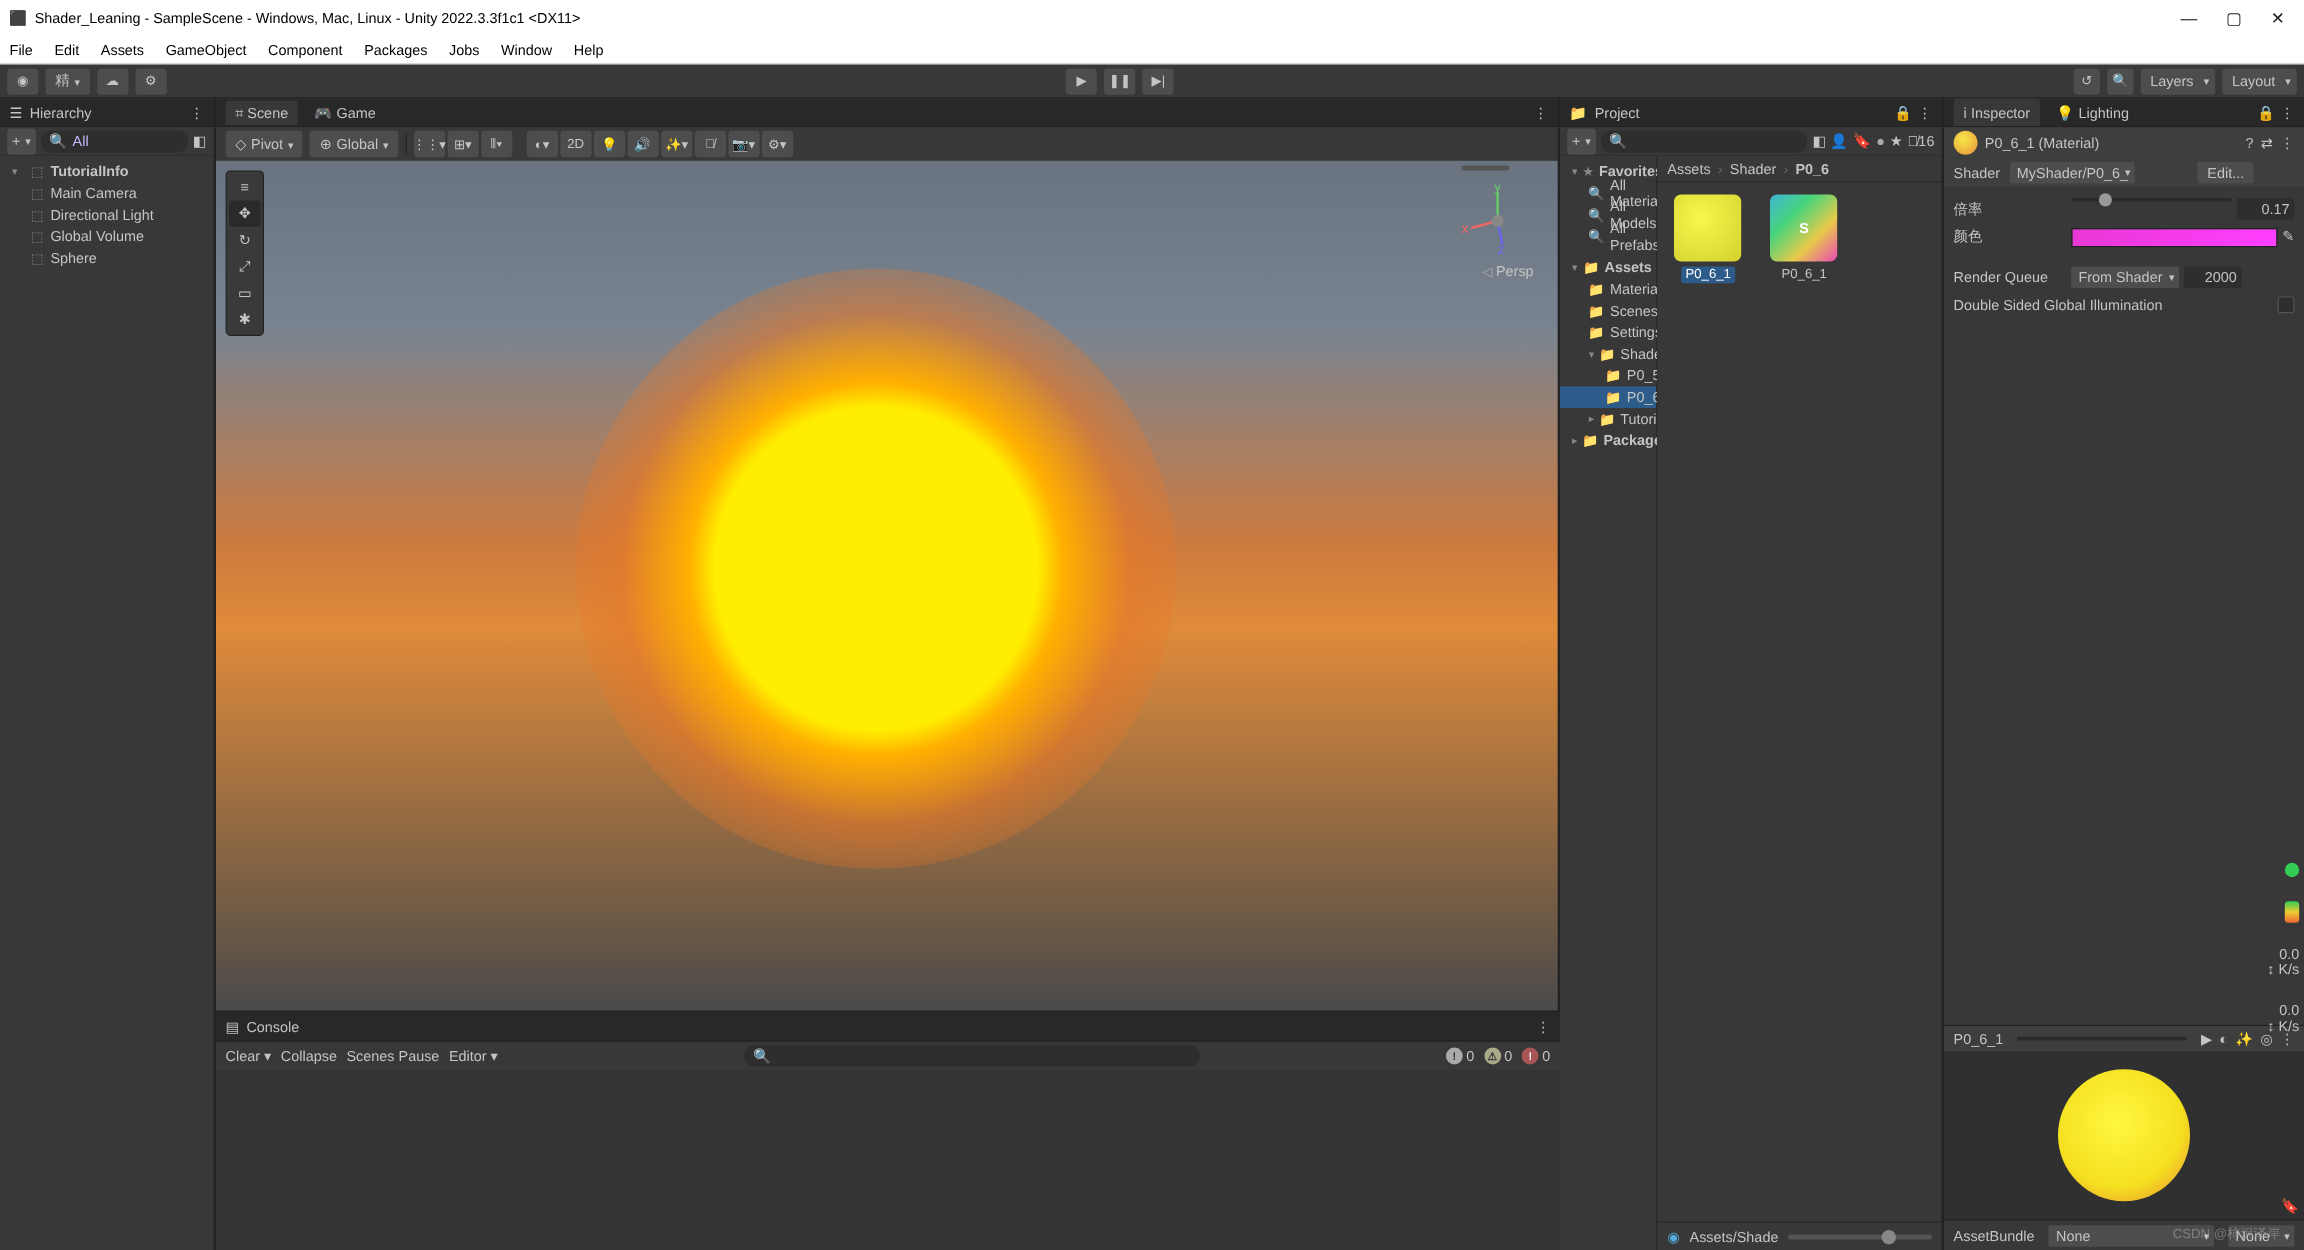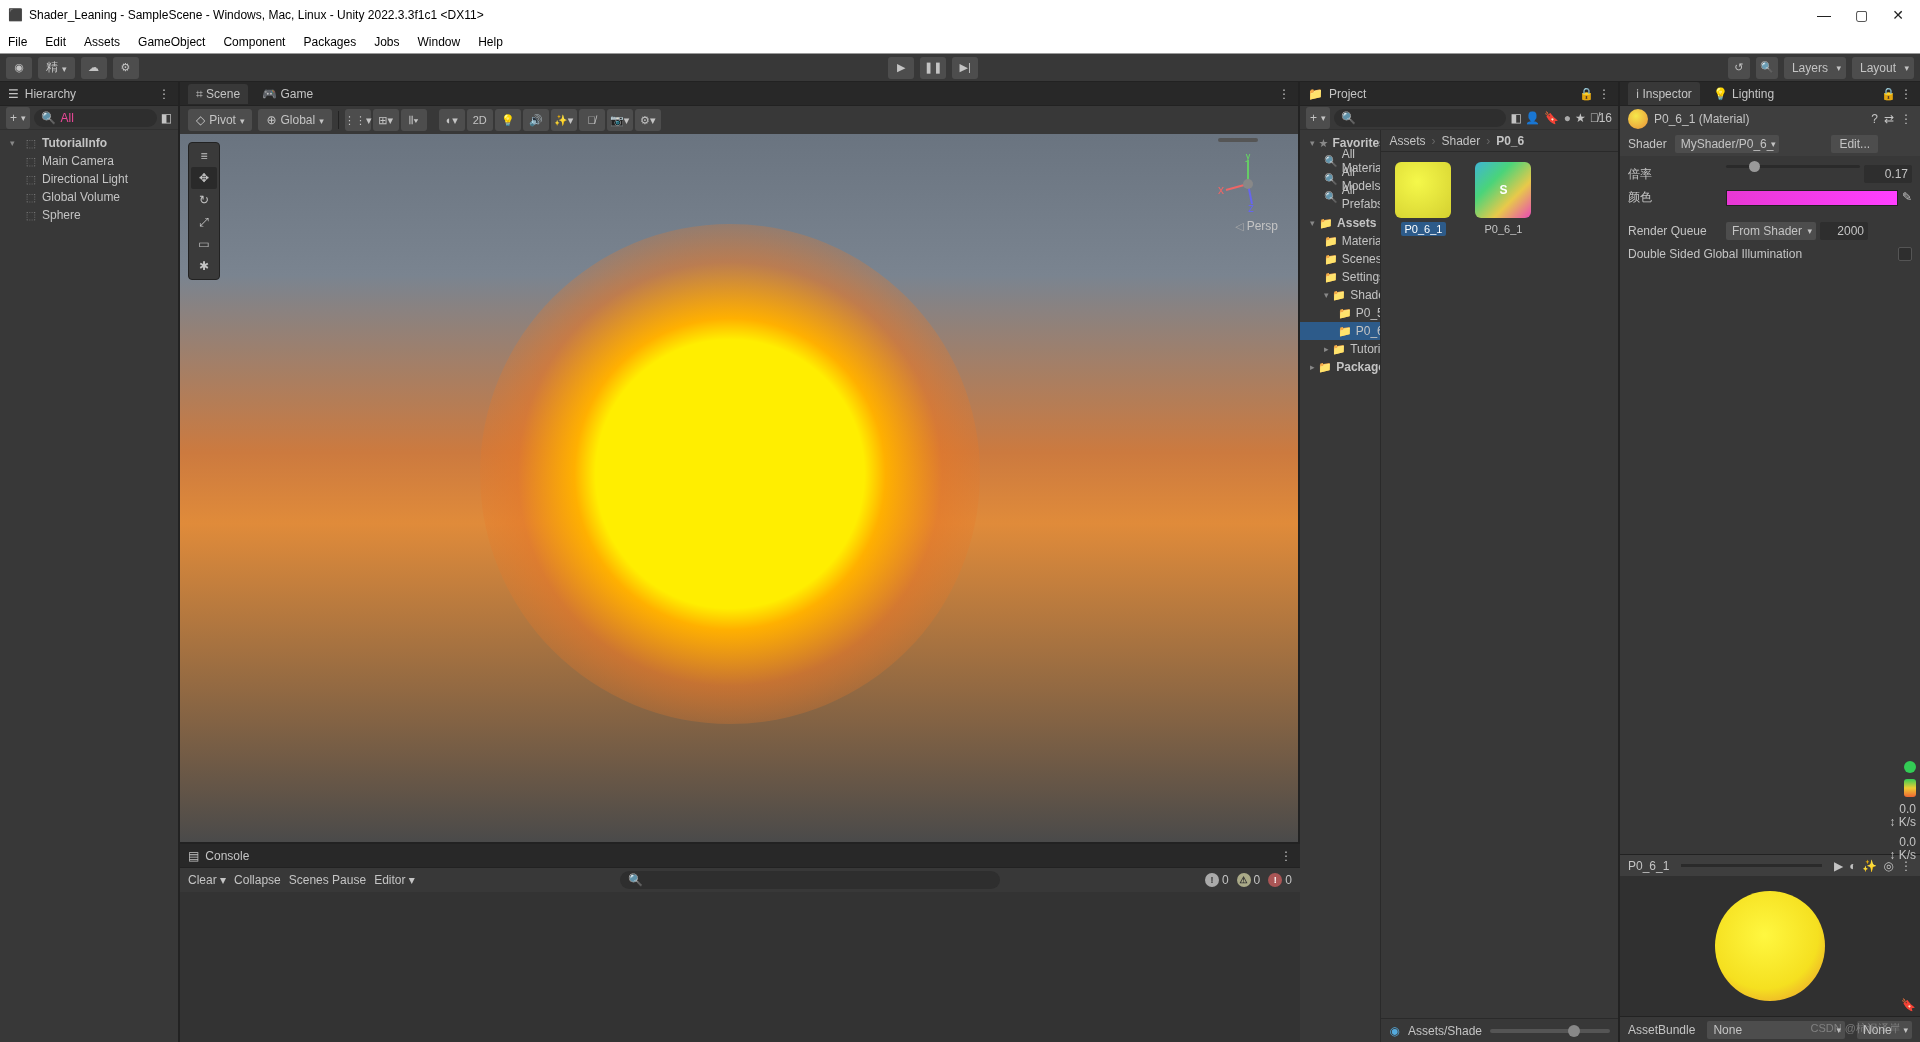--- a/index.html
+++ b/index.html
@@ -78,21 +78,21 @@
 .slider-thumb { position:absolute; top:-4px; width:11px; height:11px; background:#999; border-radius:50%;}
 .num-field { width:48px; height:18px; background:#2e2e2e; border-radius:2px; padding:0 4px; display:flex; align-items:center; justify-content:flex-end;}
 .color-swatch { flex:1; height:16px; background:linear-gradient(90deg,#e838d4,#ff3fff); border:1px solid #222;}
 .checkbox { width:14px; height:14px; background:#2e2e2e; border:1px solid #555; border-radius:2px;}
 .insp-preview { margin-top:auto;}
 .preview-header { height:22px; display:flex; align-items:center; padding:0 8px; gap:6px; background:#3e3e3e; border-top:1px solid #222;}
 .preview-header .r { margin-left:auto; display:flex; gap:6px;}
 .preview-body { height:140px; background:#303030; display:flex; align-items:center; justify-content:center; position:relative;}
 .preview-sphere { width:110px; height:110px; border-radius:50%; background:radial-gradient(circle at 45% 40%, #fff740, #f5e020 60%, #e89030 95%);}
 .asset-bundle { height:26px; display:flex; align-items:center; padding:0 8px; gap:12px; border-top:1px solid #222;}
-.float-badges { position:absolute; right:4px; bottom:180px; display:flex; flex-direction:column; gap:6px; align-items:flex-end;}
+.float-badges { position:absolute; right:4px; bottom:180px; display:flex; flex-direction:column; gap:20px; align-items:flex-end;}
 .dot { width:12px; height:12px; border-radius:50%;}
 .kvs { font-size:9px; color:#888; text-align:right; line-height:1.1;}
 .watermark { position:absolute; right:20px; bottom:6px; color:#aaa; font-size:11px; opacity:.55;}
 svg { display:block; }
 </style>
 </head>
 <body>
 
 <div class="titlebar">
   <span style="margin-right:6px;">⬛</span>
@@ -147,21 +147,21 @@
       <span>Hierarchy</span>
       <div class="right">
           <span>⋮</span>
         </div>
     </div>
     <div class="panel-inner-toolbar">
       <div class="pill" style="padding:0 4px;">
           <span>+</span>
           <span style="font-size:9px;">▾</span>
         </div>
-      <div class="search">🔍 <span style="margin-left:4px;color:#ec4899">All</span></div>
+      <div class="search">🔍 <span style="margin-left:4px;color:#c4b5fd">All</span></div>
       <span>◧</span>
     </div>
     <div class="tree">
       <div class="tree-item">
           <span class="arrow">▾</span>
           <span class="ico">⬚</span>
           <b>TutorialInfo</b>
         </div>
       <div class="tree-item d1">
           <span class="ico">⬚</span>

